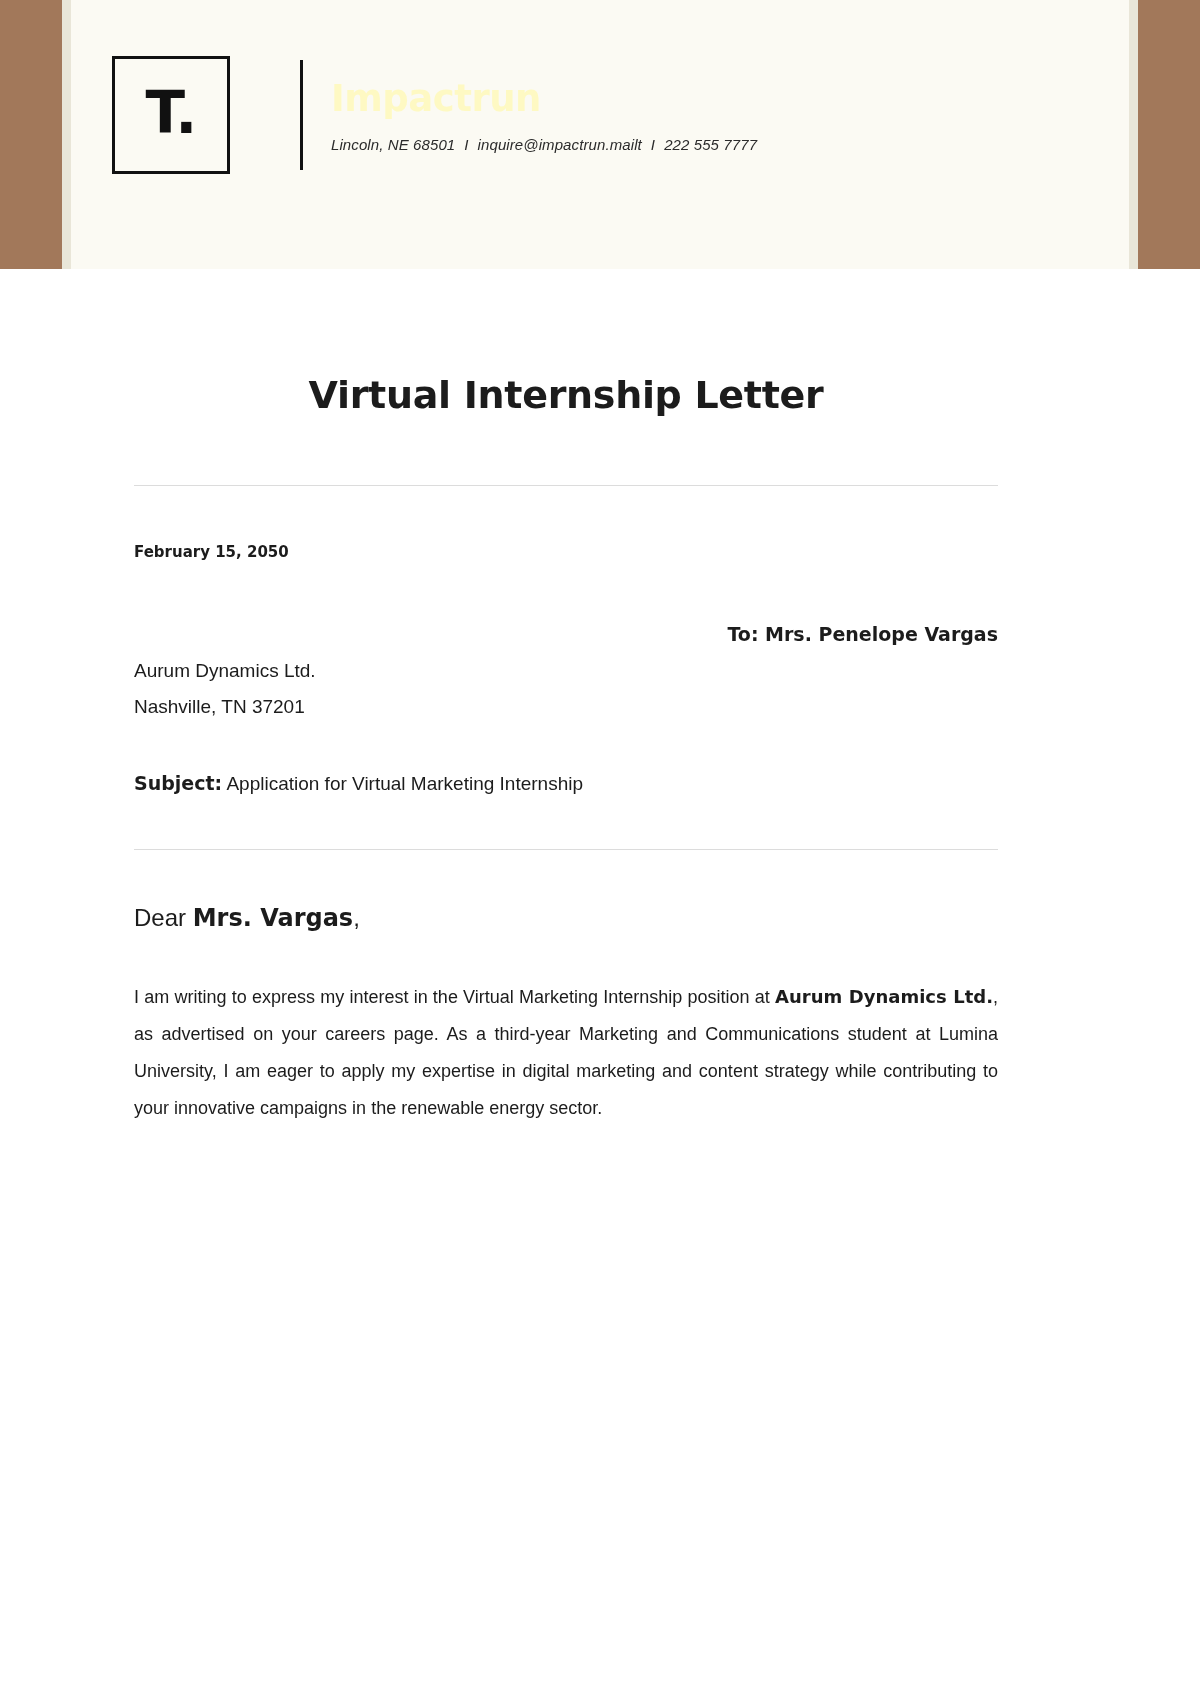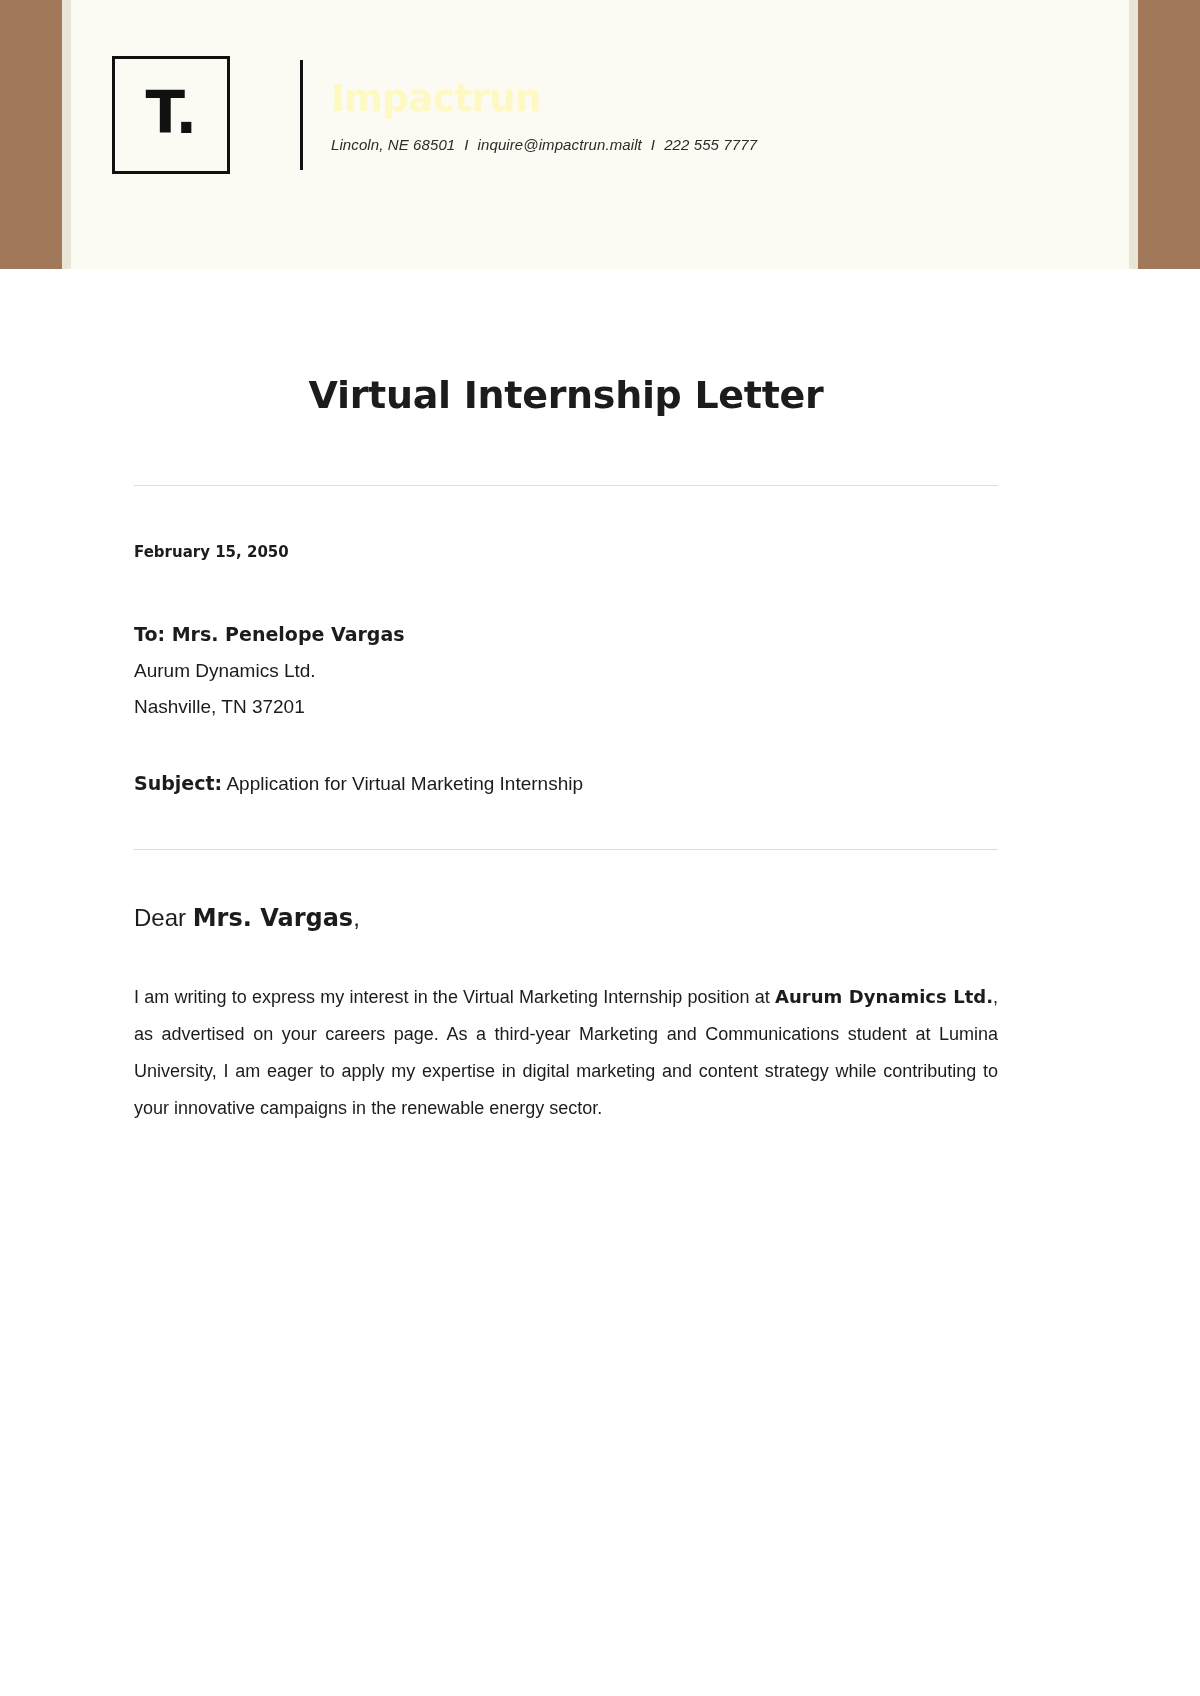--- a/index.html
+++ b/index.html
@@ -151,20 +151,21 @@
     margin-top: 56px;
   }
   .recipient .line {
     font-size: 19px;
     line-height: 36.5px;
     color: #1c1c1c;
   }
   .recipient .line.bold {
     font-family: "DejaVu Sans", sans-serif;
     font-weight: 700;
+    text-align: right;
   }
   .subject {
     margin-top: 48px;
     font-size: 19px;
   }
   .subject b {
     font-family: "DejaVu Sans", sans-serif;
     font-weight: 700;
   }
   .salutation {

